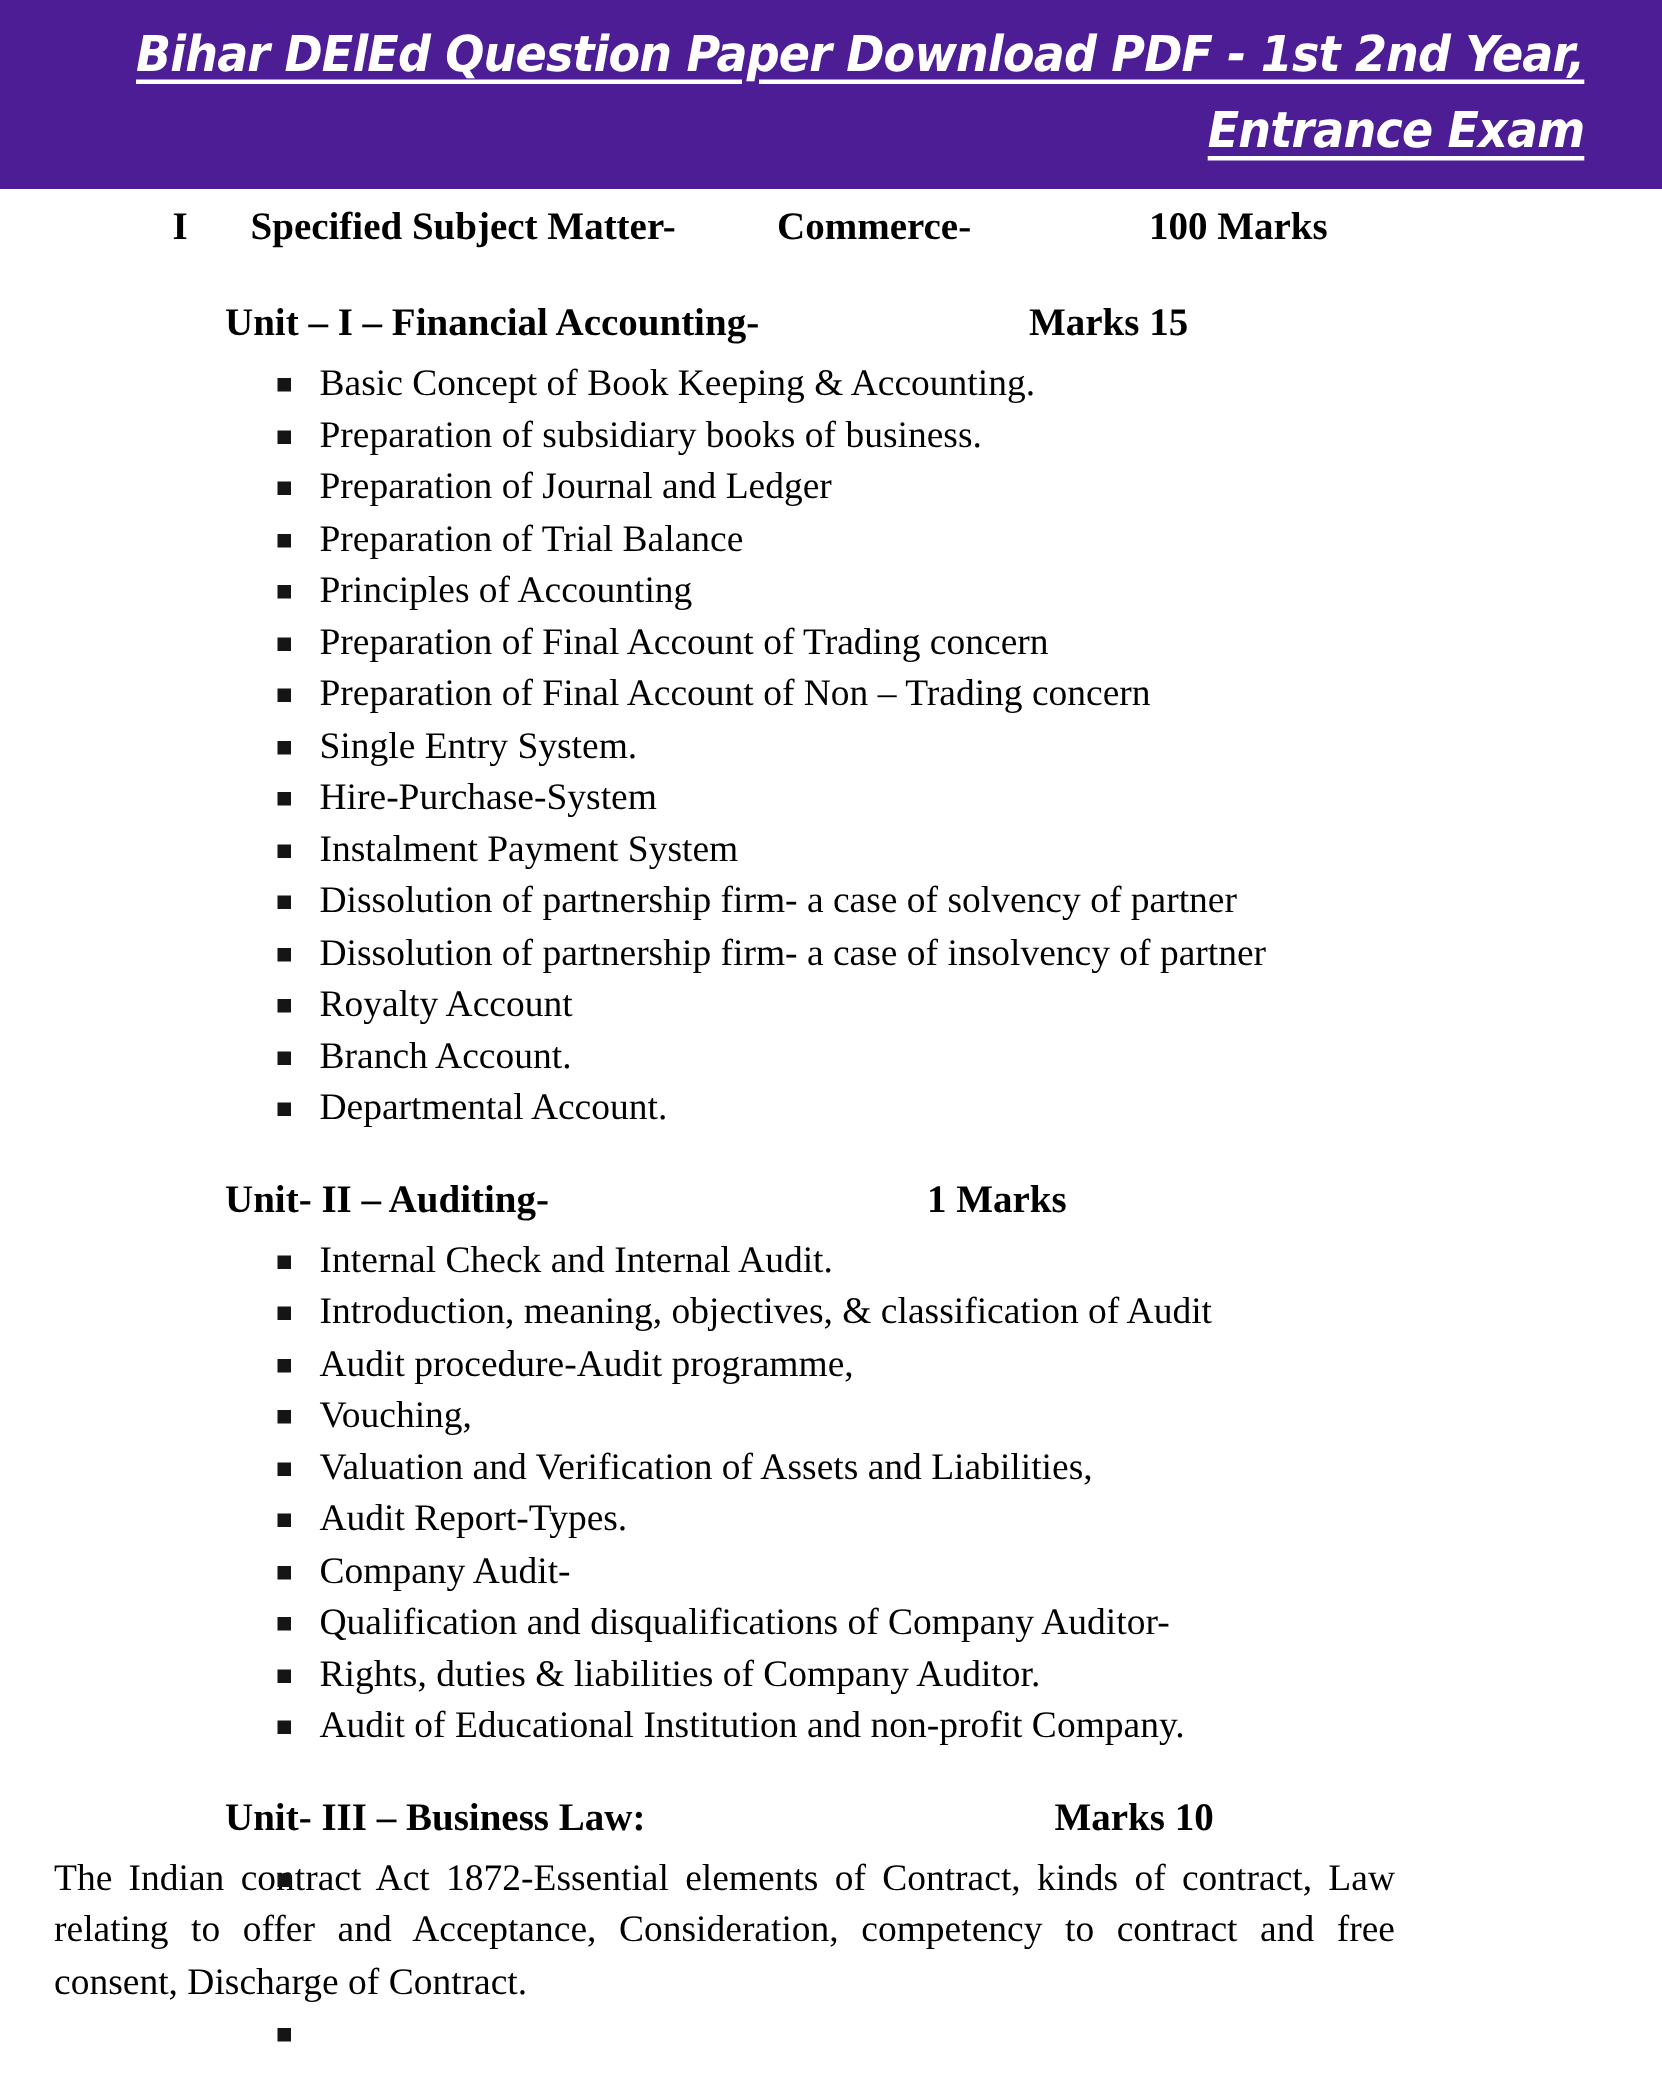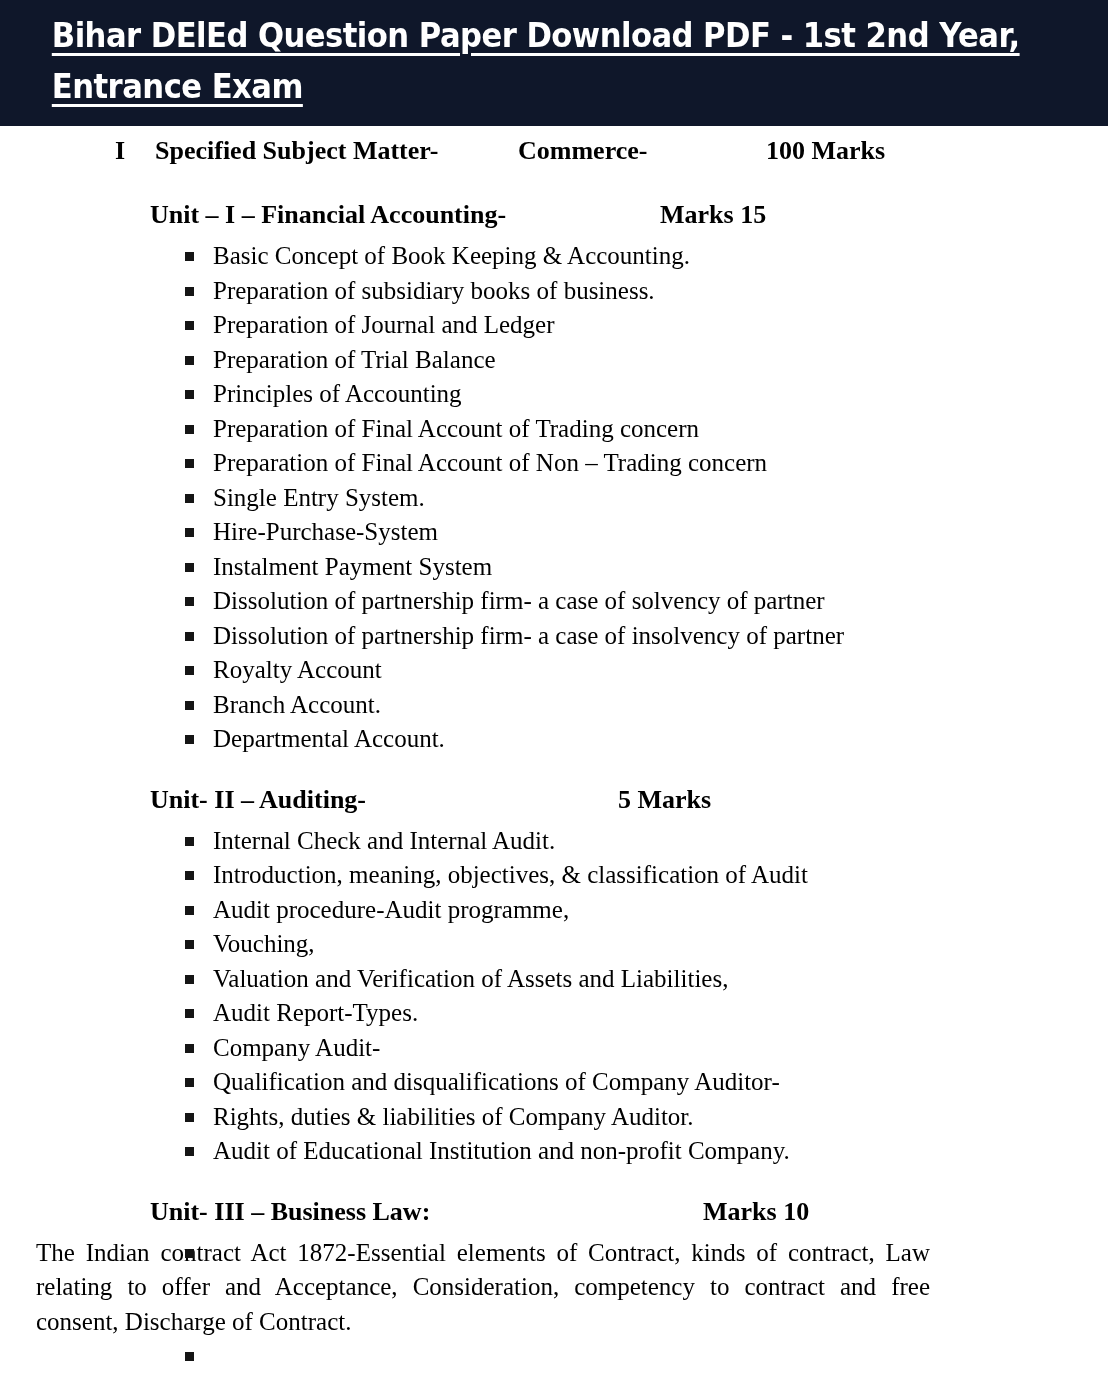--- a/index.html
+++ b/index.html
@@ -11,25 +11,26 @@
   body {
     width: 1108px;
     height: 1394px;
     overflow: hidden;
     font-family: "Liberation Serif", "DejaVu Serif", serif;
     color: #000000;
   }
 
   
   .banner {
-    background: #0f172a;
+    background: #4c1d95;
     width: 100%;
     padding: 10px 14px 14px 14px;
     box-sizing: border-box;
-    text-align: left;
+    text-align: right;
+    font-style: italic;
   }
   .banner-title {
     font-family: "DejaVu Sans", "Liberation Sans", sans-serif;
     font-weight: bold;
     font-size: 33px;
     line-height: 1.55;
     color: #ffffff;
     letter-spacing: -0.6px;
     text-decoration: underline;
     text-underline-offset: 6px;
@@ -55,35 +56,35 @@
     margin-top: 12px;
   }
   .row-head .col {
     position: absolute;
     top: 0;
     white-space: nowrap;
   }
 
   
   .c-numeral  { left: 115px; }
-  .c-title    { left: 155px; }
+  .c-title    { left: 167px; }
   .c-subject  { left: 518px; }
   .c-marks100 { left: 766px; }
 
   .unit-head {
     position: relative;
     font-weight: bold;
     font-size: 26px;
     line-height: 1.0;
     height: 34px;
     margin-top: 30px;
   }
   .unit-head .u-label { position: absolute; left: 150px; top: 0; white-space: nowrap; }
   .unit-head .u-marks { position: absolute; top: 0; white-space: nowrap; }
-  .m-u1 { left: 660px; }
+  .m-u1 { left: 686px; }
   .m-u2 { left: 618px; }
   .m-u3 { left: 703px; }
 
   ul.bullets {
     list-style: none;
     margin: 3px 0 0 0;
     padding: 0;
   }
   ul.bullets li {
     position: relative;
@@ -186,21 +187,21 @@
         <span class="txt">Branch Account.</span>
       </li>
     <li>
         <span class="sq"></span>
         <span class="txt">Departmental Account.</span>
       </li>
   </ul>
 
   <div class="unit-head">
     <span class="u-label">Unit- II – Auditing-</span>
-    <span class="u-marks m-u2">5 Marks</span>
+    <span class="u-marks m-u2">1 Marks</span>
   </div>
   <ul class="bullets">
     <li>
         <span class="sq"></span>
         <span class="txt">Internal Check and Internal Audit.</span>
       </li>
     <li>
         <span class="sq"></span>
         <span class="txt">Introduction, meaning, objectives, &amp; classification of Audit</span>
       </li>

